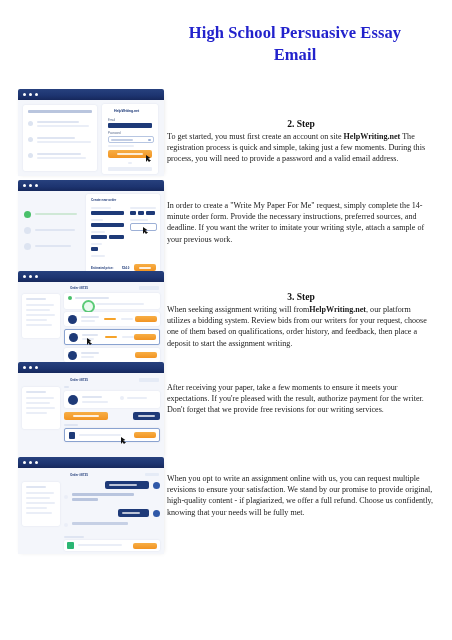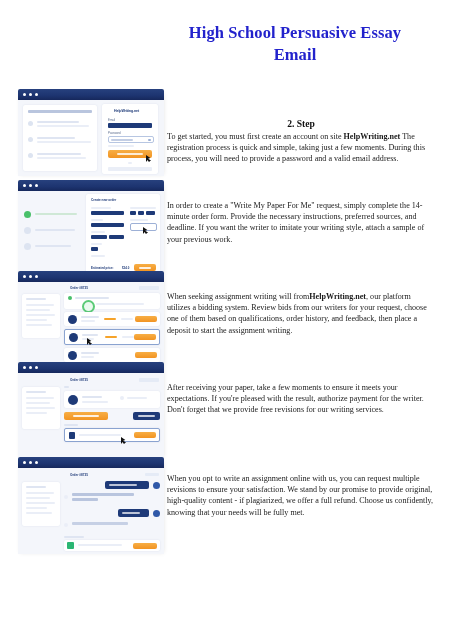--- a/index.html
+++ b/index.html
@@ -421,20 +421,21 @@
 <div class="step-block" style="top:118px;">
   <div class="step-heading">2. Step</div>
   <p class="step-body"><span>To get started, you must first create an account on site </span><b>HelpWriting.net</b><span> The registration process is quick and simple, taking just a few moments. During this process, you will need to provide a password and a valid email address.</span></p>
 </div>
 
 <div class="step-block" style="top:200px;">
   <p class="step-body"><span>In order to create a "Write My Paper For Me" request, simply complete the 14-minute order form. Provide the necessary instructions, preferred sources, and deadline. If you want the writer to imitate your writing style, attach a sample of your previous work.</span><b></b><span></span></p>
 </div>
 
 <div class="step-block" style="top:291px;">
+  <div class="step-heading">3. Step</div>
   <p class="step-body"><span>When seeking assignment writing will from</span><b>HelpWriting.net</b><span>, our platform utilizes a bidding system. Review bids from our writers for your request, choose one of them based on qualifications, order history, and feedback, then place a deposit to start the assignment writing.</span></p>
 </div>
 
 <div class="step-block" style="top:382px;">
   <p class="step-body"><span>After receiving your paper, take a few moments to ensure it meets your expectations. If you're pleased with the result, authorize payment for the writer. Don't forget that we provide free revisions for our writing services.</span><b></b><span></span></p>
 </div>
 
 <div class="step-block" style="top:473px;">
   <p class="step-body"><span>When you opt to write an assignment online with us, you can request multiple revisions to ensure your satisfaction. We stand by our promise to provide original, high-quality content - if plagiarized, we offer a full refund. Choose us confidently, knowing that your needs will be fully met.</span><b></b><span></span></p>
 </div>

